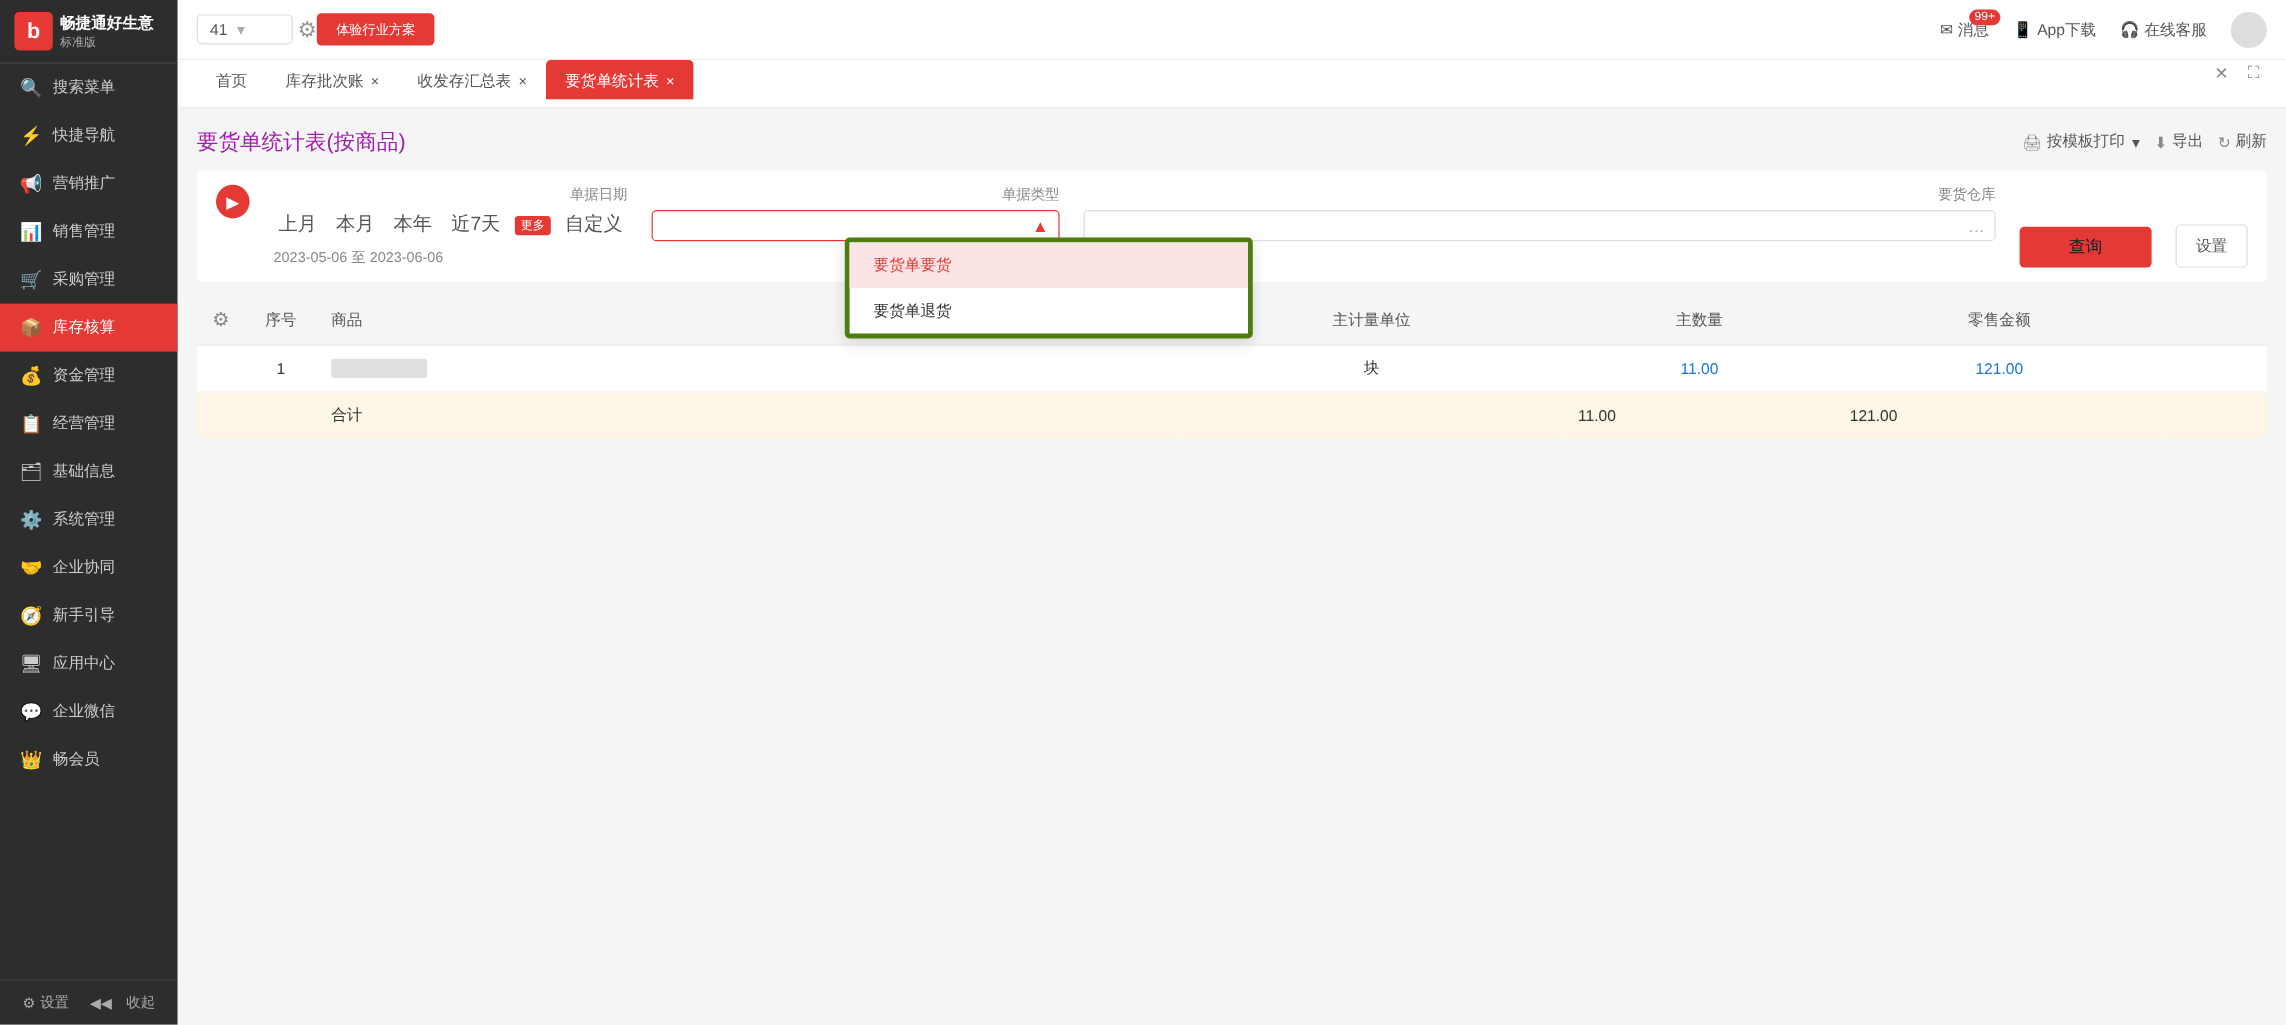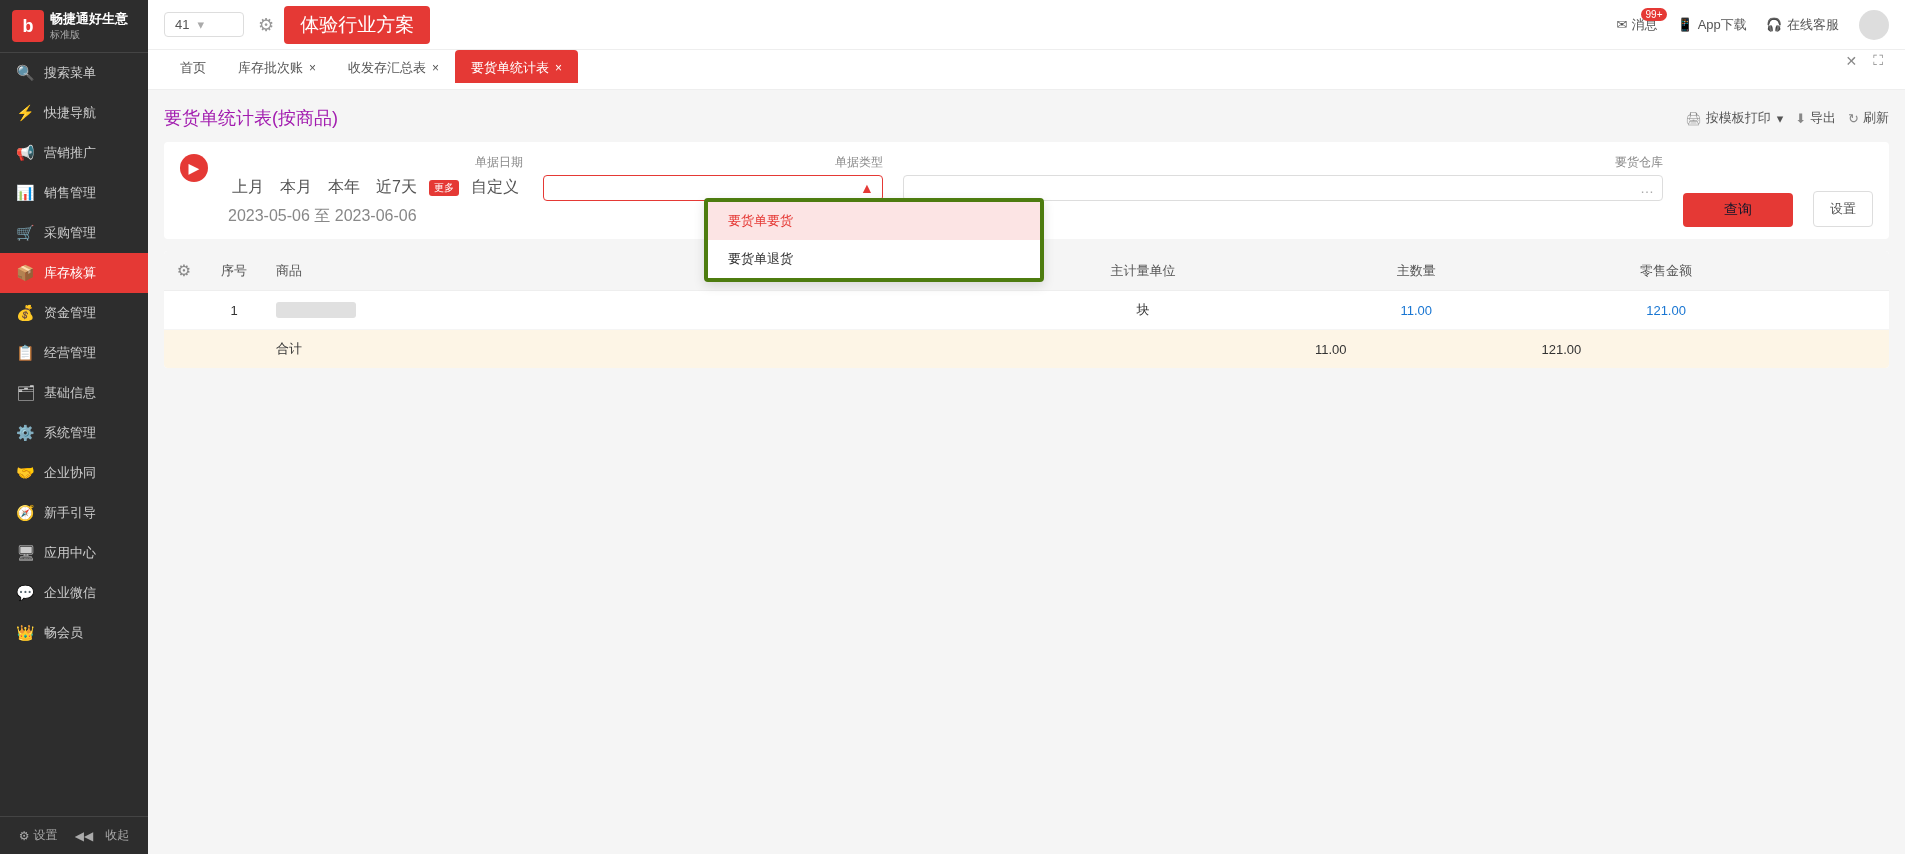--- a/index.html
+++ b/index.html
@@ -84,21 +84,20 @@
       display: flex;
       align-items: center;
       padding: 0 16px;
       border-bottom: 1px solid #eee;
       flex-shrink: 0;
       justify-content: space-between;
     }
     .topbar-left {
       display: flex;
       align-items: center;
-      gap: 10px;
       justify-content: center;
     }
     .topbar-dropdown {
       display: flex;
       align-items: center;
       border: 1px solid #ddd;
       border-radius: 4px;
       padding: 4px 10px;
       font-size: 13px;
       color: #555;
@@ -106,21 +105,21 @@
       min-width: 80px;
     }
     .topbar-dropdown .chevron { margin-left: 8px; color: #aaa; }
     .topbar-gear { color: #999; font-size: 18px; cursor: pointer; margin-left: 4px; }
     .topbar-btn-red {
       background: #e53935;
       color: #fff;
       border: none;
       border-radius: 4px;
       padding: 6px 16px;
-      font-size: 19px;
+      font-size: 11px;
       cursor: pointer;
     }
     .topbar-right {
       display: flex;
       align-items: center;
       gap: 20px;
     }
     .topbar-right-item {
       display: flex;
       align-items: center;
@@ -269,21 +268,21 @@
       align-items: center;
       gap: 8px;
     }
     .filter-date-btn {
       font-size: 16px;
       color: #555;
       cursor: pointer;
       padding: 2px 4px;
     }
     .filter-date-range {
-      font-size: 16px;
+      font-size: 12px;
       color: #888;
       margin-top: 2px;
     }
     .filter-badge-more {
       background: #e53935;
       color: #fff;
       font-size: 10px;
       border-radius: 3px;
       padding: 1px 5px;
     }

